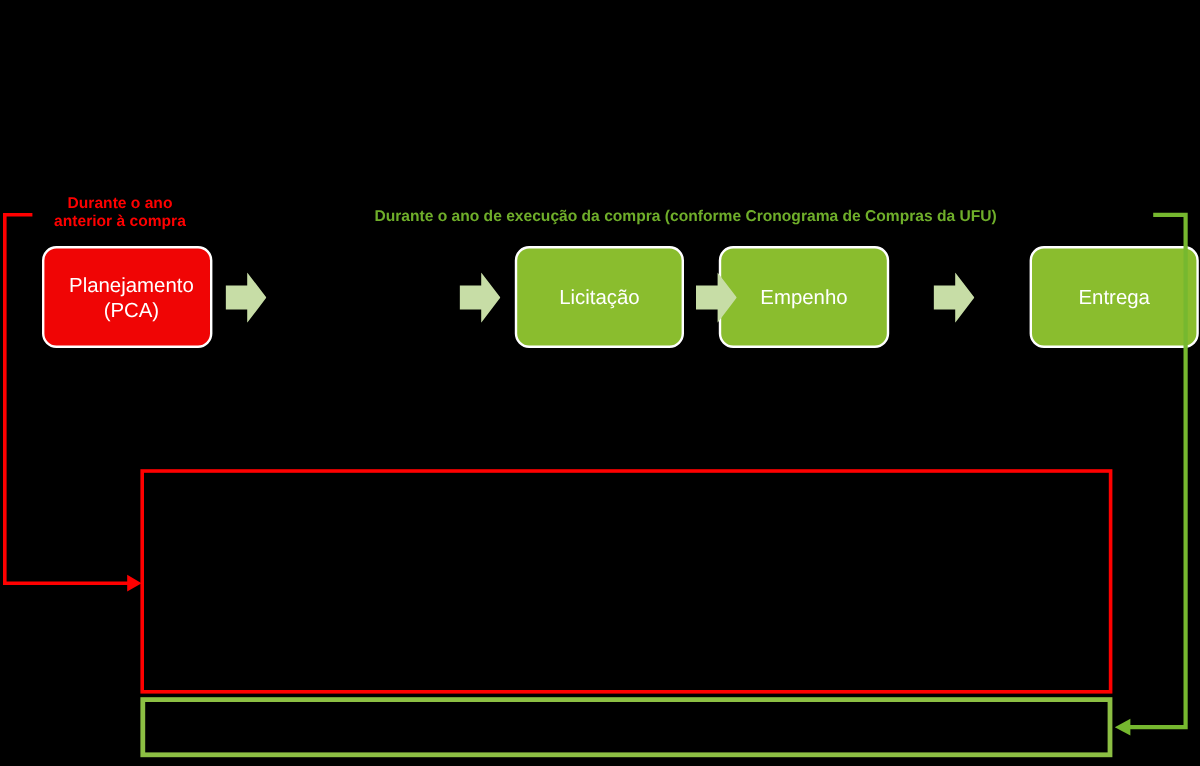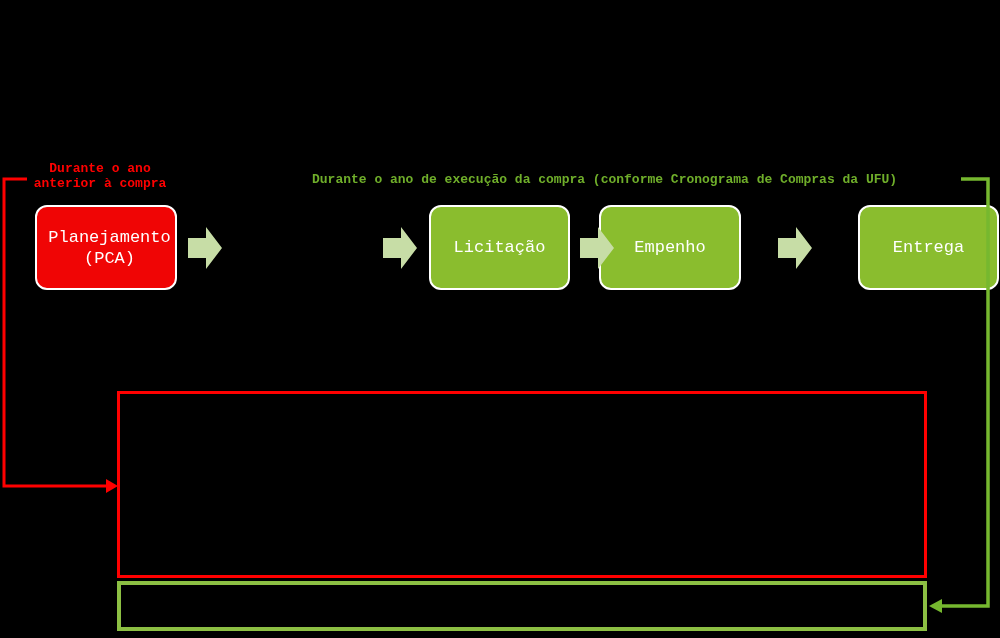--- a/index.html
+++ b/index.html
@@ -4,21 +4,21 @@
 <style>
   html, body {
     margin: 0; padding: 0;
     background: #000000;
   }
   #canvas {
     position: relative;
     width: 1000px; height: 638px;
     background: #000000;
     overflow: hidden;
-    font-family: Liberation Mono, monospace;
+    font-family: Liberation Sans, sans-serif;
     border-radius: 30px;
   }
   .phase-label {
     position: absolute;
     font-weight: bold;
     font-size: 13px;
     line-height: 15px;
   }
   #label-left {
     left: 22px; top: 161px; width: 156px;

